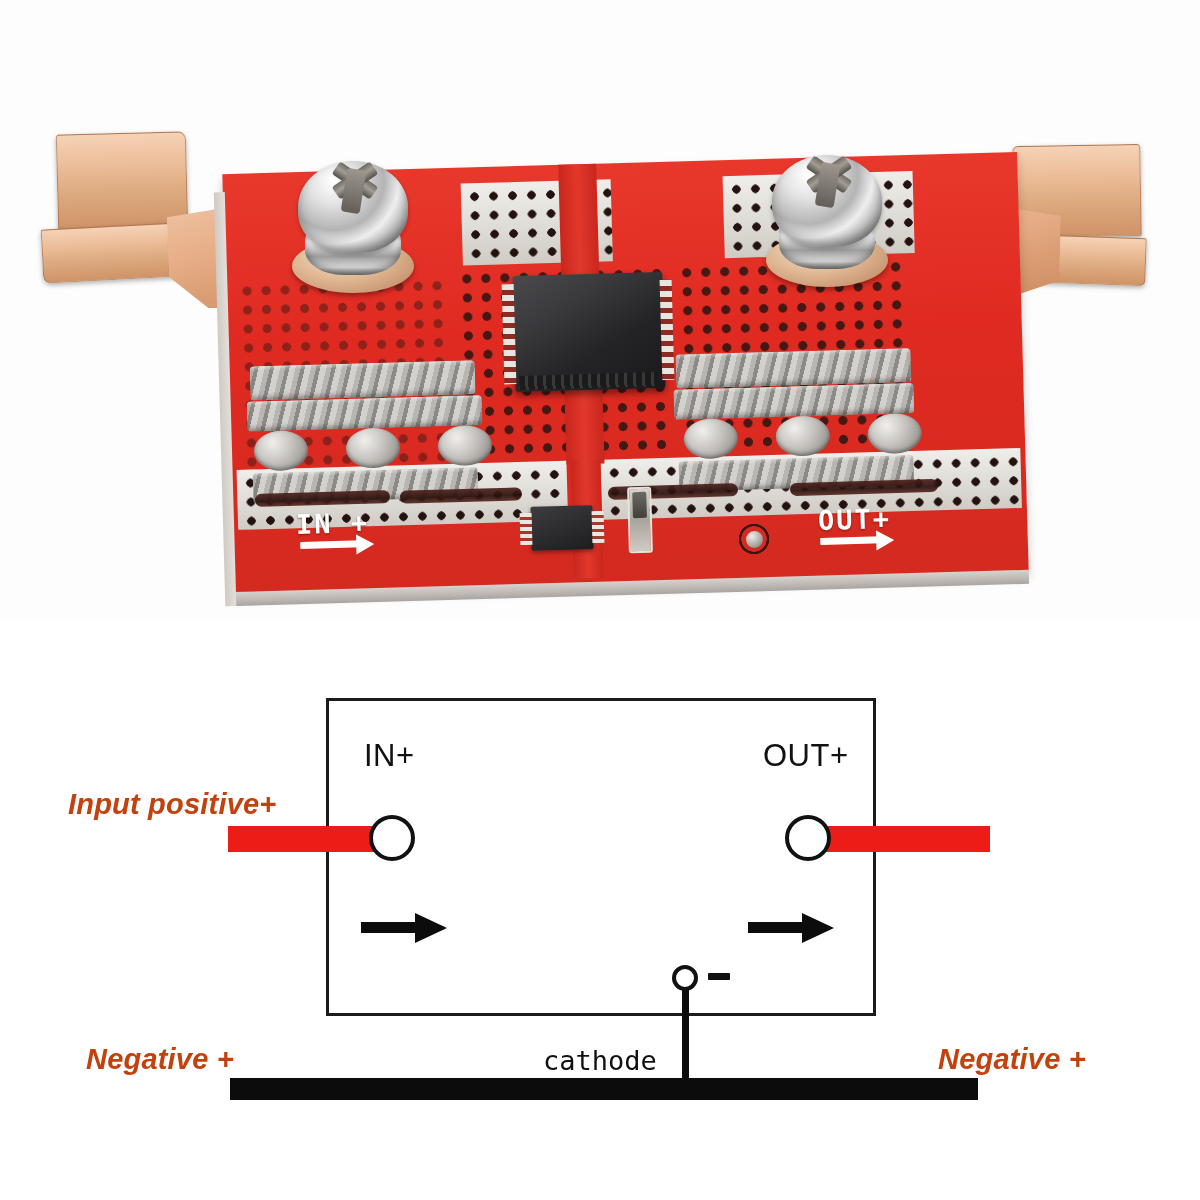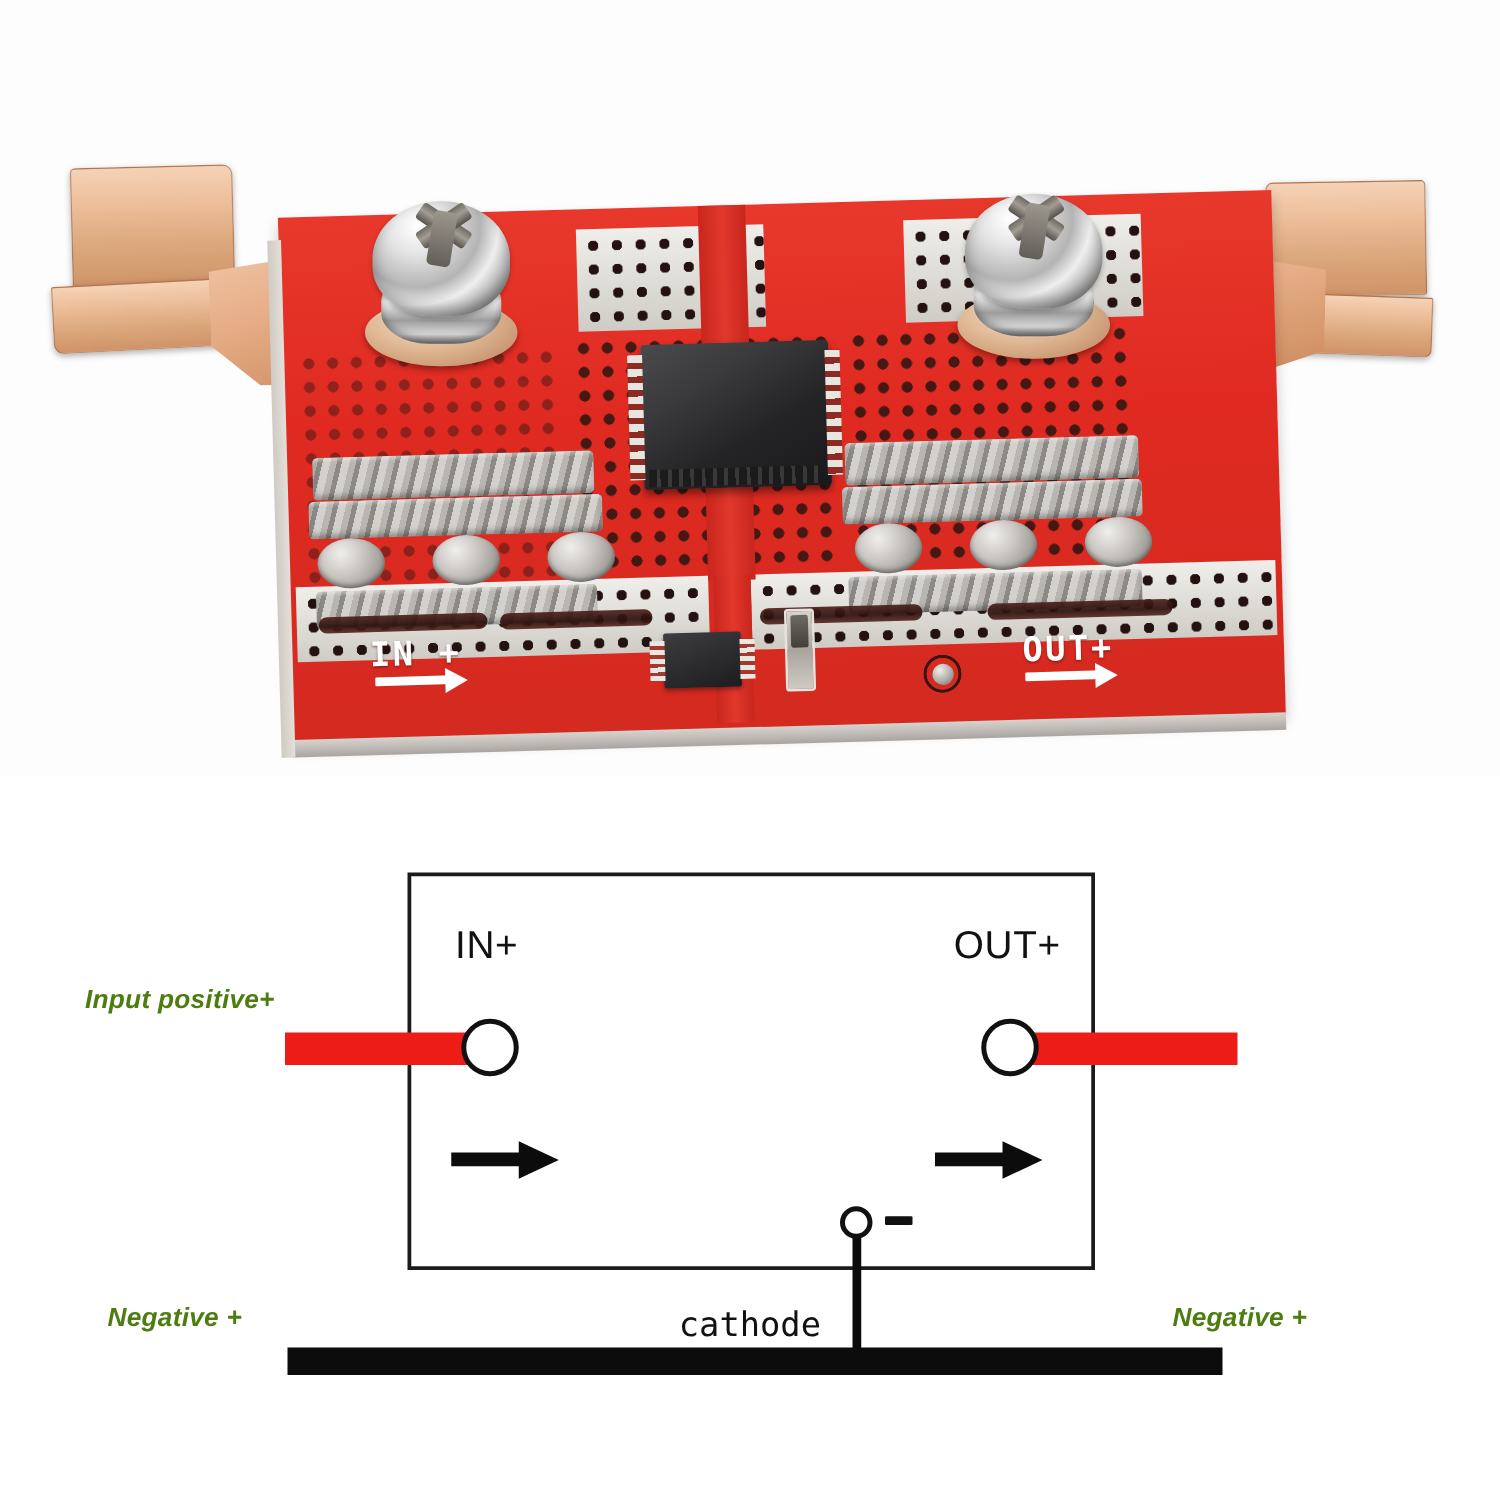--- a/index.html
+++ b/index.html
@@ -198,21 +198,21 @@
   }
   .d-red-bar { position:absolute; height:26px; background:#ee1c16; z-index:3; }
   .d-black-bar { position:absolute; height:22px; background:#0c0c0c; z-index:3; }
 
   .d-label-io {
     position:absolute; font-family:"Liberation Sans", sans-serif;
     font-size:31px; color:#111; font-weight:400; letter-spacing:.5px;
   }
   .d-label-ital {
     position:absolute; font-family:"Liberation Sans", sans-serif;
-    font-size:21px; color:#4d7c0f; font-weight:700; font-style:italic; letter-spacing:.2px;
+    font-size:29px; color:#c2410c; font-weight:700; font-style:italic; letter-spacing:.2px;
     white-space:nowrap;
   }
   .d-label-cathode {
     position:absolute; font-family:"DejaVu Sans Mono", monospace;
     font-size:27px; color:#111; white-space:nowrap;
   }
   .d-minus {
     position:absolute; width:22px; height:7px; background:#111; border-radius:1px;
   }
   .d-neg-circle {

